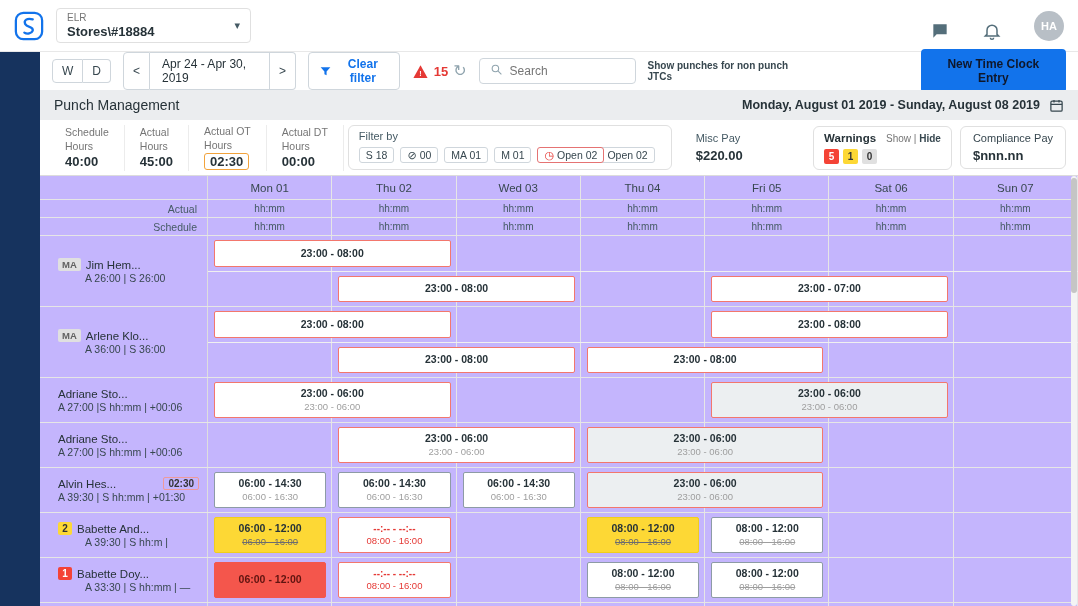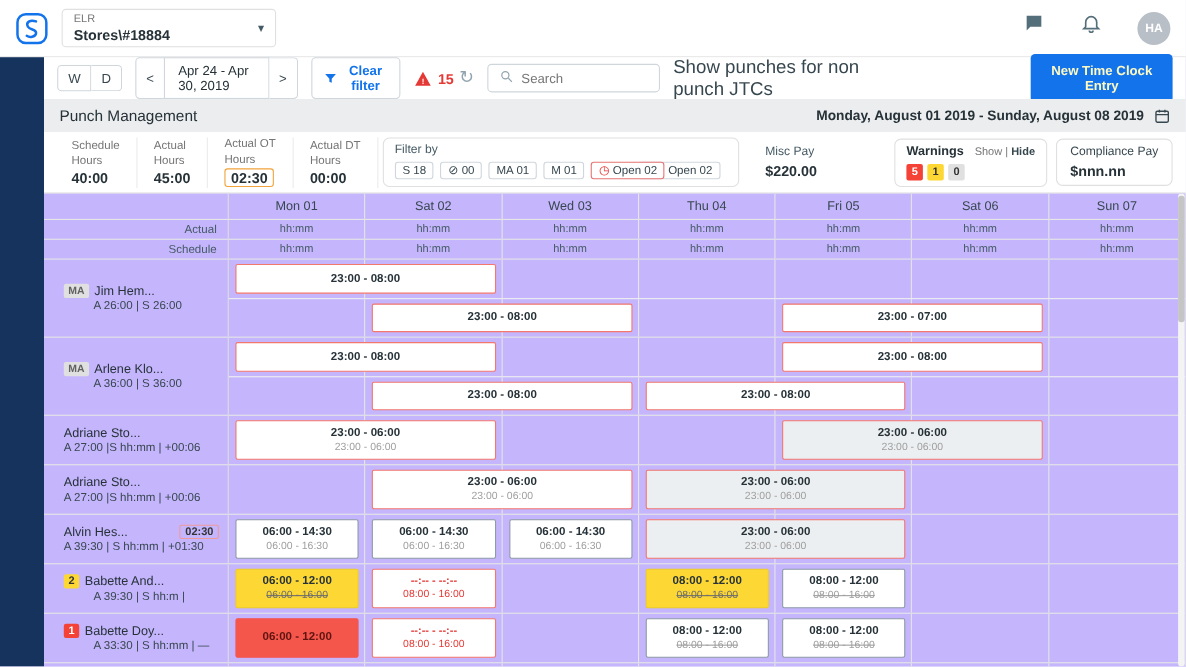--- a/index.html
+++ b/index.html
@@ -6,21 +6,21 @@
   html,body{width:1078px;height:606px;overflow:hidden}
   body{font-family:"Liberation Sans",sans-serif;background:#fff;color:#212121;font-size:12px}
   
   .topbar{height:52px;display:flex;align-items:center;padding:0 14px;border-bottom:1px solid #e8e8e8;gap:12px;background:#fff}
   .logo{width:30px;height:30px;display:inline-flex}
   .org-select{display:flex;align-items:center;border:1px solid #e0e0e0;border-radius:4px;padding:3px 10px;min-width:195px;gap:26px;cursor:pointer}
   .org-texts{display:flex;flex-direction:column;line-height:1.2}
   .org-label{font-size:10px;color:#757575}
   .org-name{font-size:13px;font-weight:bold;color:#263238}
   .caret{color:#455a64;font-size:11px;margin-left:auto}
-  .topbar-right{margin-left:auto;display:flex;align-items:flex-start;gap:32px}
+  .topbar-right{margin-left:auto;display:flex;align-items:flex-end;gap:32px}
   .tb-icon{width:20px;height:20px;color:#546e7a;cursor:pointer}
   .avatar{width:30px;height:30px;border-radius:50%;background:#b8bfc6;color:#fff;font-weight:bold;font-size:11px;display:flex;align-items:center;justify-content:center;cursor:pointer}
   
   .body{display:flex;height:554px}
   .sidebar{width:40px;background:#16335e;display:flex;flex-direction:column;align-items:center;padding:16px 0 12px;gap:19px;flex:0 0 40px}
   .sb-icon{width:20px;height:20px;color:rgba(255,255,255,.82);cursor:pointer;display:inline-flex}
   .sb-icon.active{color:#6cb6f5}
   .sb-spacer{flex:1}
   .content{flex:1;display:flex;flex-direction:column;min-width:0}
   
@@ -33,22 +33,22 @@
   .date-box{font-size:12px;color:#263238;padding:4px 12px;cursor:pointer}
   .clear-filter{display:flex;align-items:center;gap:5px;border:1px solid #cfd6dc;background:#fff;border-radius:4px;padding:4px 10px;color:#1273eb;font-size:12px;font-weight:bold;cursor:pointer;font-family:inherit}
   .funnel{width:13px;height:13px;display:inline-flex}
   .alert{display:flex;align-items:center;gap:5px}
   .warn-tri{width:17px;height:17px;display:inline-flex}
   .alert-count{color:#e53935;font-weight:bold;font-size:13px}
   .refresh{color:#90a4ae;font-size:16px;cursor:pointer;line-height:1}
   .search{display:flex;align-items:center;gap:7px;border:1px solid #cfd6dc;border-radius:4px;padding:4px 10px;width:160px;color:#90a4ae}
   .search svg{width:13px;height:13px}
   .search input{border:none;outline:none;font-size:12px;width:115px;font-family:inherit;color:#37474f}
-  .show-punches{margin-left:auto;font-weight:normal;font-size:17px;color:#37474f}
-  .new-entry{background:#1273eb;color:#fef9c3;border:none;border-radius:4px;padding:8px 16px;font-size:12px;font-weight:bold;margin-left:110px;cursor:pointer;font-family:inherit}
+  .show-punches{margin-left:auto;font-weight:bold;font-size:10px;color:#37474f}
+  .new-entry{background:#1273eb;color:#0f172a;border:none;border-radius:4px;padding:8px 16px;font-size:12px;font-weight:bold;margin-left:110px;cursor:pointer;font-family:inherit}
   
   .page-head{height:30px;background:#ebedef;display:flex;align-items:center;padding:0 14px}
   .page-title{font-size:14px;font-weight:normal;color:#263238}
   .week-range{margin-left:auto;font-size:12.5px;font-weight:bold;color:#263238;display:flex;align-items:center;gap:9px}
   .cal-icon{width:15px;height:15px;display:inline-flex;color:#37474f;cursor:pointer}
   
   .stats{height:56px;display:flex;align-items:center;padding:0 10px;border-bottom:1px solid #dcdcdc;background:#fff}
   .stat-blocks{display:flex;height:46px}
   .stat{display:flex;flex-direction:column;gap:1px;padding:2px 15px;border-right:1px solid #ececec;justify-content:center}
   .stat-l{font-size:10.5px;color:#757575;line-height:1.2}
@@ -332,21 +332,21 @@
         <span class="comp-l">Compliance Pay</span>
         <span class="comp-v">$nnn.nn</span>
       </div>
     </div>
 
     <div class="grid" id="grid">
         <div class="grow hrow">
           <div class="g-label"></div>
           <div class="g-days">
             <div>Mon 01</div>
-            <div>Sat 02</div>
+            <div>Thu 02</div>
             <div>Wed 03</div>
             <div>Thu 04</div>
             <div>Fri 05</div>
             <div>Sat 06</div>
             <div>Sun 07</div>
           </div>
         </div>
         <div class="grow prow">
           <div class="g-label">Actual</div>
           <div class="g-days">

